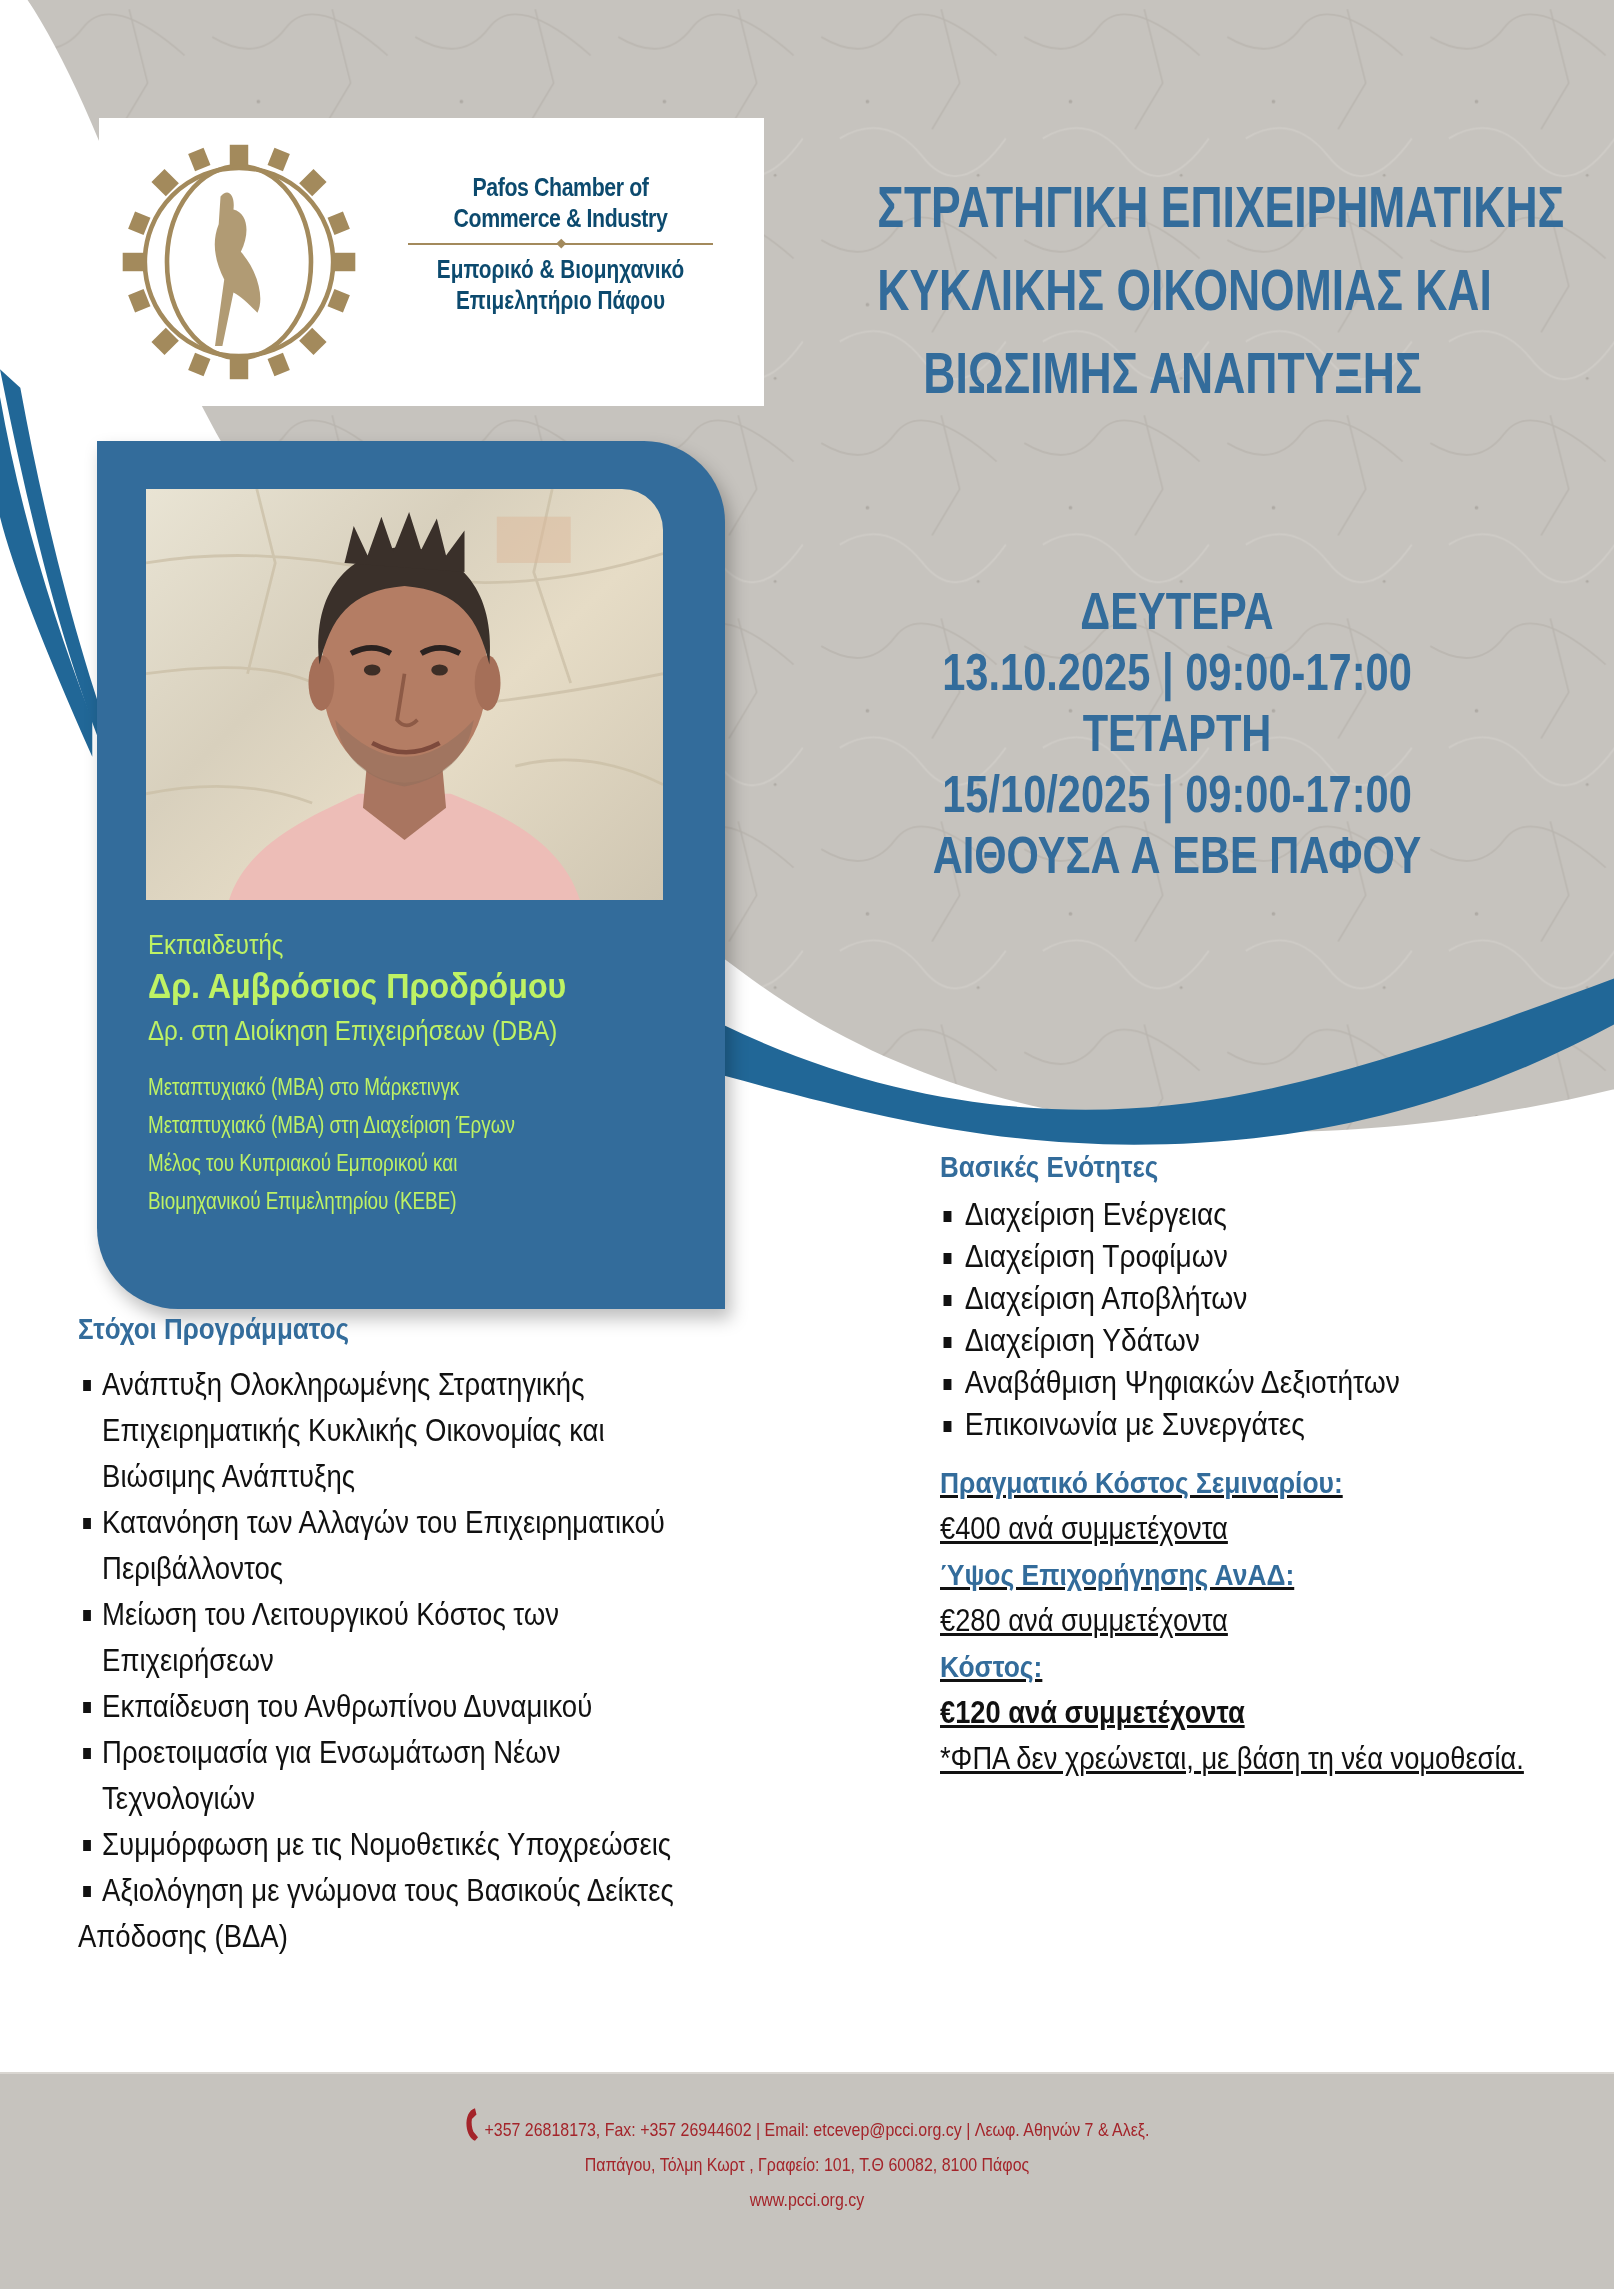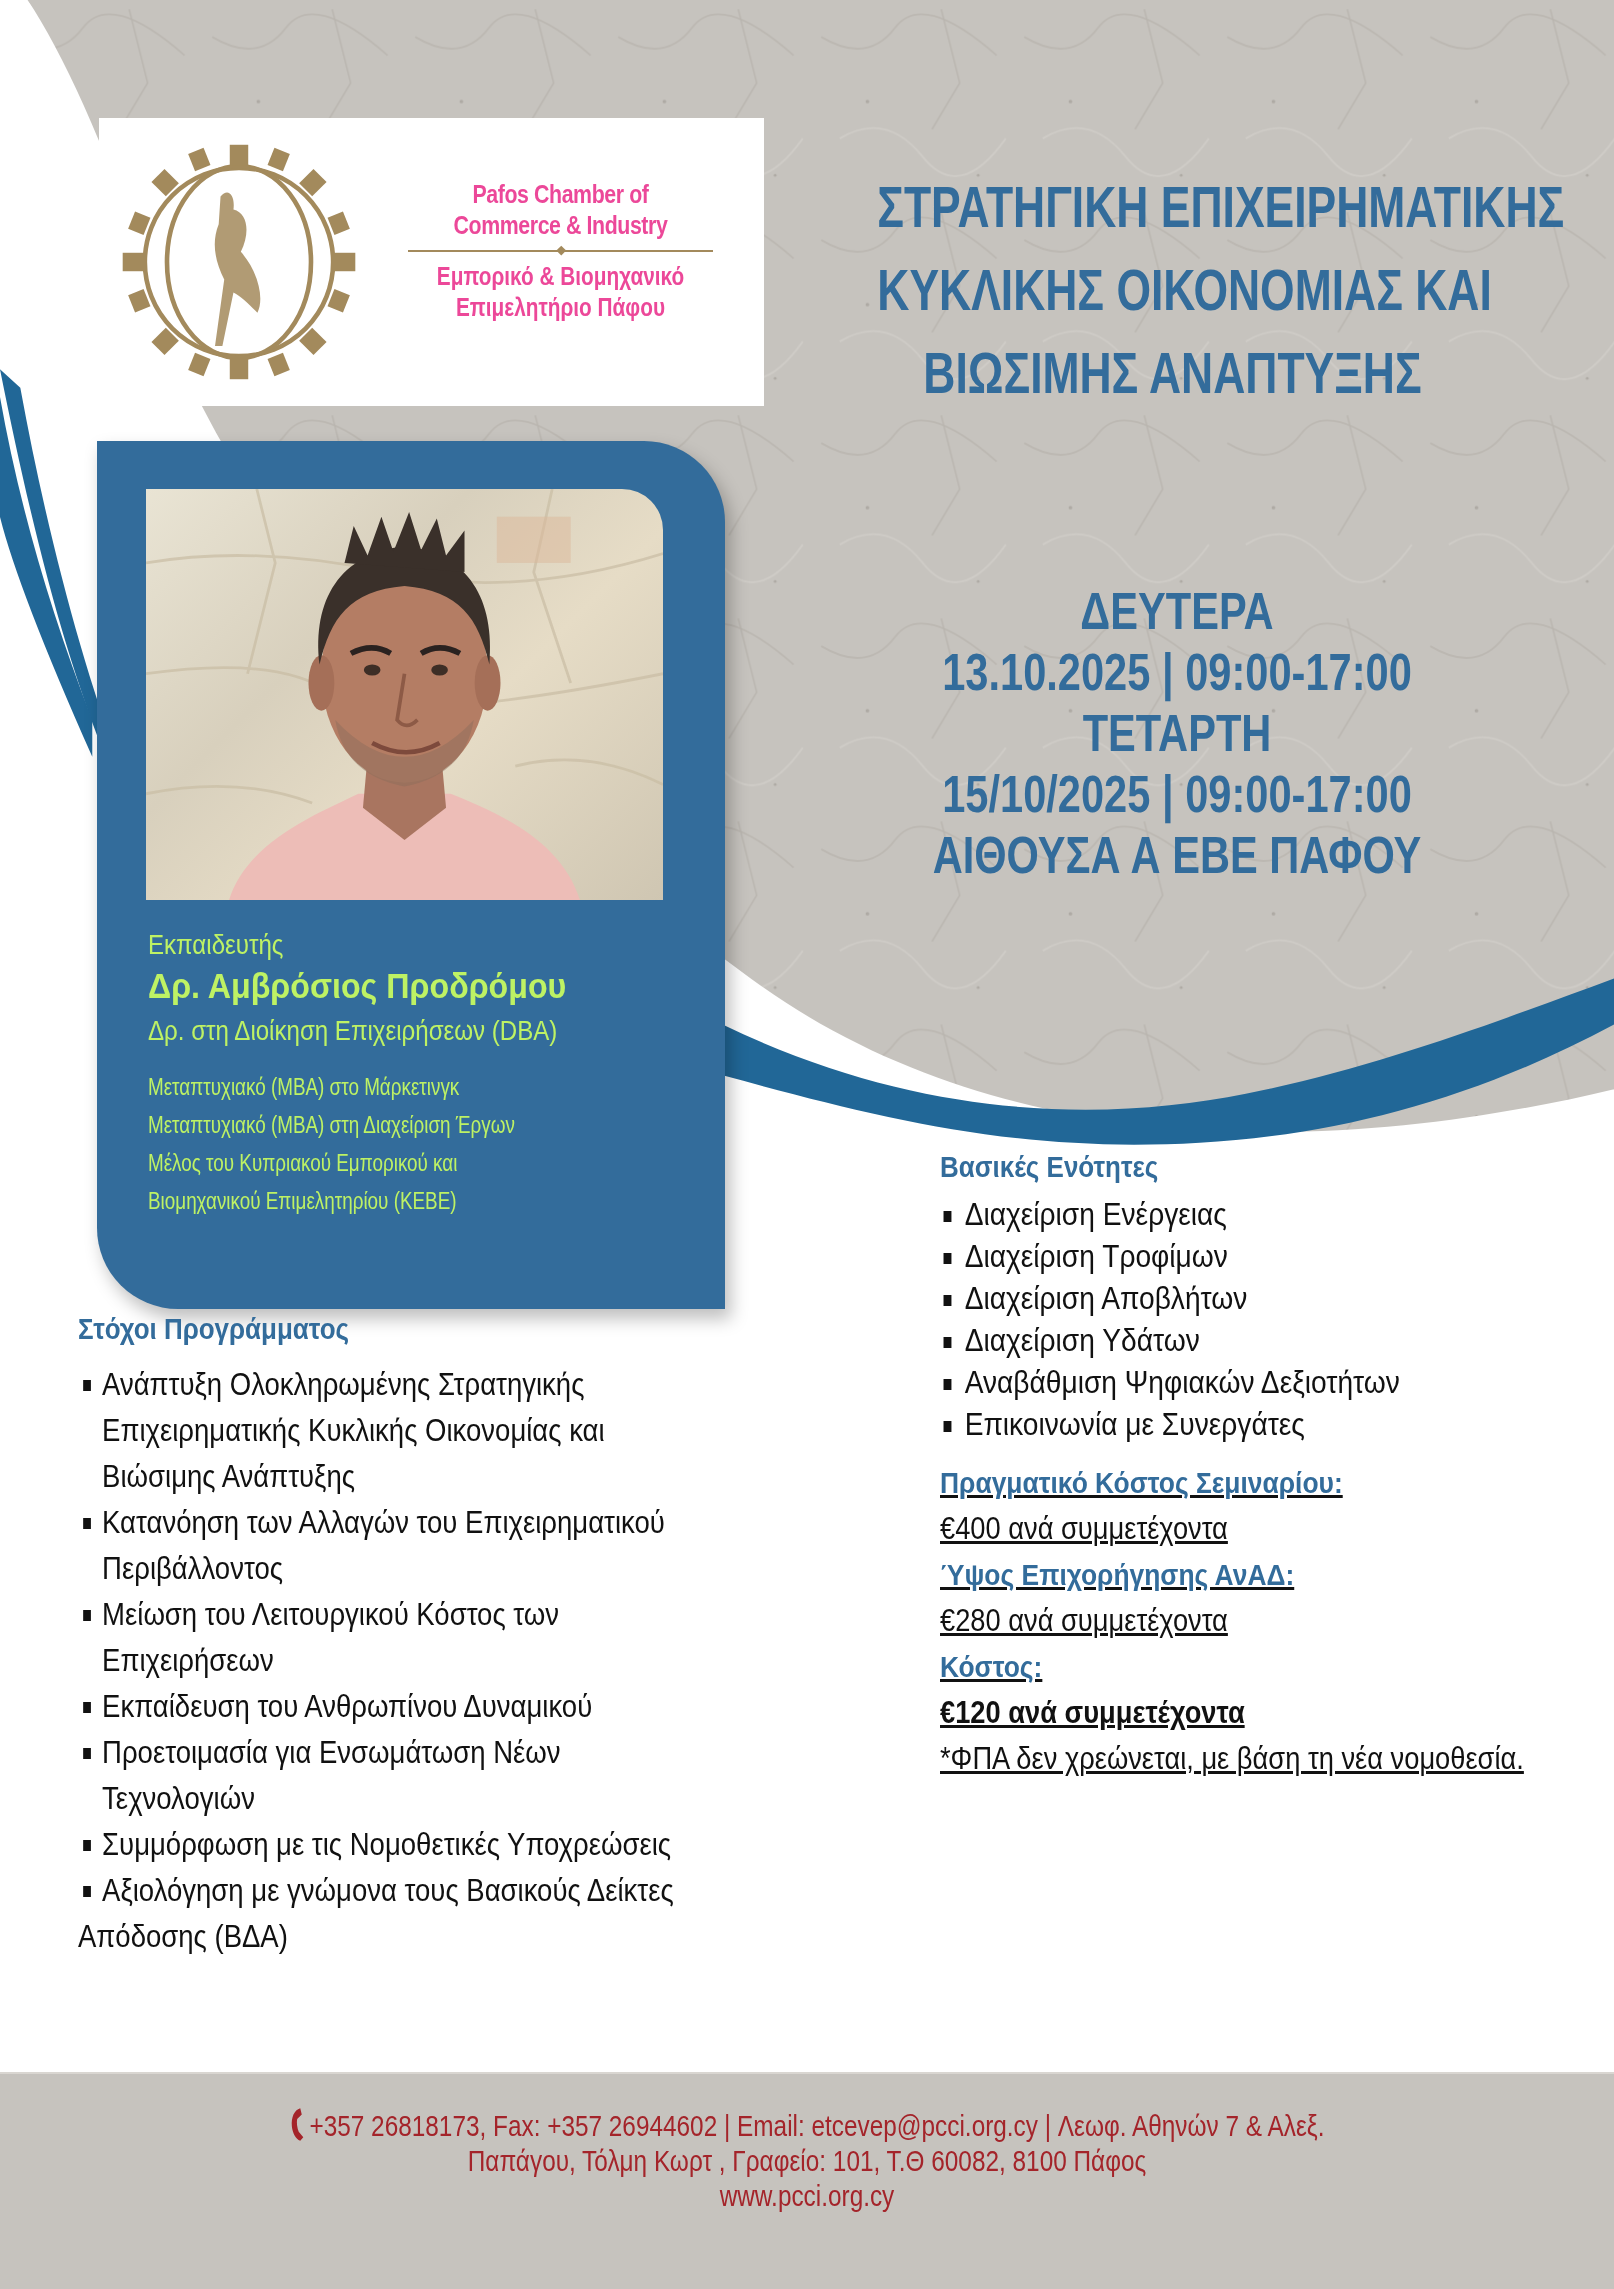--- a/index.html
+++ b/index.html
@@ -4,21 +4,21 @@
 <style>
   * { box-sizing: border-box; margin: 0; padding: 0; }
   html, body { width: 1614px; height: 2290px; background: #ffffff; overflow: hidden; }
   body { position: relative; font-family: "Liberation Sans", "DejaVu Sans", sans-serif; color: #111; }
 
   .bg-svg { position: absolute; left: 0; top: 0; width: 1614px; height: 2290px; }
 
   
   .logo-card { position: absolute; left: 99px; top: 118px; width: 665px; height: 288px; background: #fff; }
   .logo-gear { position: absolute; left: 20px; top: 23px; width: 240px; height: 242px; }
-  .logo-text { position: absolute; left: 277px; top: 61px; width: 369px; text-align: center; color: #ec4899;
+  .logo-text { position: absolute; left: 277px; top: 54px; width: 369px; text-align: center; color: #0c4a6e;
                font-family: "Liberation Sans", sans-serif; font-weight: bold; }
   .logo-text .en { font-size: 26px; line-height: 31px; letter-spacing: -0.5px; transform: scaleX(0.82); }
   .logo-text .divider { position: relative; margin: 9.2px auto 9.2px; width: 305px; height: 1.8px; background: #a38a5c; }
   .logo-text .divider::after { content: ""; position: absolute; left: 50%; top: -3.7px; width: 6.5px; height: 6.5px; margin-left: -2.8px;
                background: #a38a5c; transform: rotate(45deg); }
   .logo-text .gr { font-size: 26px; line-height: 31px; transform: scaleX(0.80); }
 
   
   .main-title { position: absolute; left: 794px; top: 166px; width: 757px; text-align: center; color: #336c9b;
                 font-family: "Liberation Sans", sans-serif; font-weight: bold; font-size: 57px; line-height: 83px;
@@ -65,21 +65,21 @@
   .cert-block { margin-top: 13px; }
   .cert-list { margin-top: 7.4px; }
   .cost-block { margin-top: 14.8px; text-decoration: underline; }
   .cost-head { color: #336c9b; font-weight: bold; font-size: 30px; line-height: 46px; white-space: nowrap; transform: scaleX(0.88); transform-origin: left; }
   .cost-val { font-size: 31px; line-height: 46px; white-space: nowrap; transform: scaleX(0.88); transform-origin: left; }
   .cost-val.final { font-weight: bold; }
   .vat-note { font-size: 31px; line-height: 46px; transform: scaleX(0.88); transform-origin: left; width: 683px; }
 
   
   .footer { position: absolute; left: 0; top: 2072px; width: 1614px; height: 218px; background: #c6c3be; border-top: 2.8px solid #d9d6d1; }
-  .footer-text { position: absolute; left: 0; top: 32px; width: 1614px; text-align: center; color: #a4242a; font-size: 29px; line-height: 35px; }
+  .footer-text { position: absolute; left: 0; top: 32px; width: 1614px; text-align: center; color: #a4242a; font-size: 19px; line-height: 35px; }
   .footer-line { white-space: nowrap; transform: scaleX(0.84); transform-origin: center; }
   .phone-icon { display: inline-block; width: 20px; height: 37px; vertical-align: -7.4px; margin-right: 3.7px; }
 </style>
 </head>
 <body>
 
 <svg class="bg-svg" viewBox="0 0 1749 2481" preserveAspectRatio="none">
   <defs>
     <pattern id="stone" width="220" height="220" patternUnits="userSpaceOnUse">
       <rect width="220" height="220" fill="#c6c3be"></rect>

